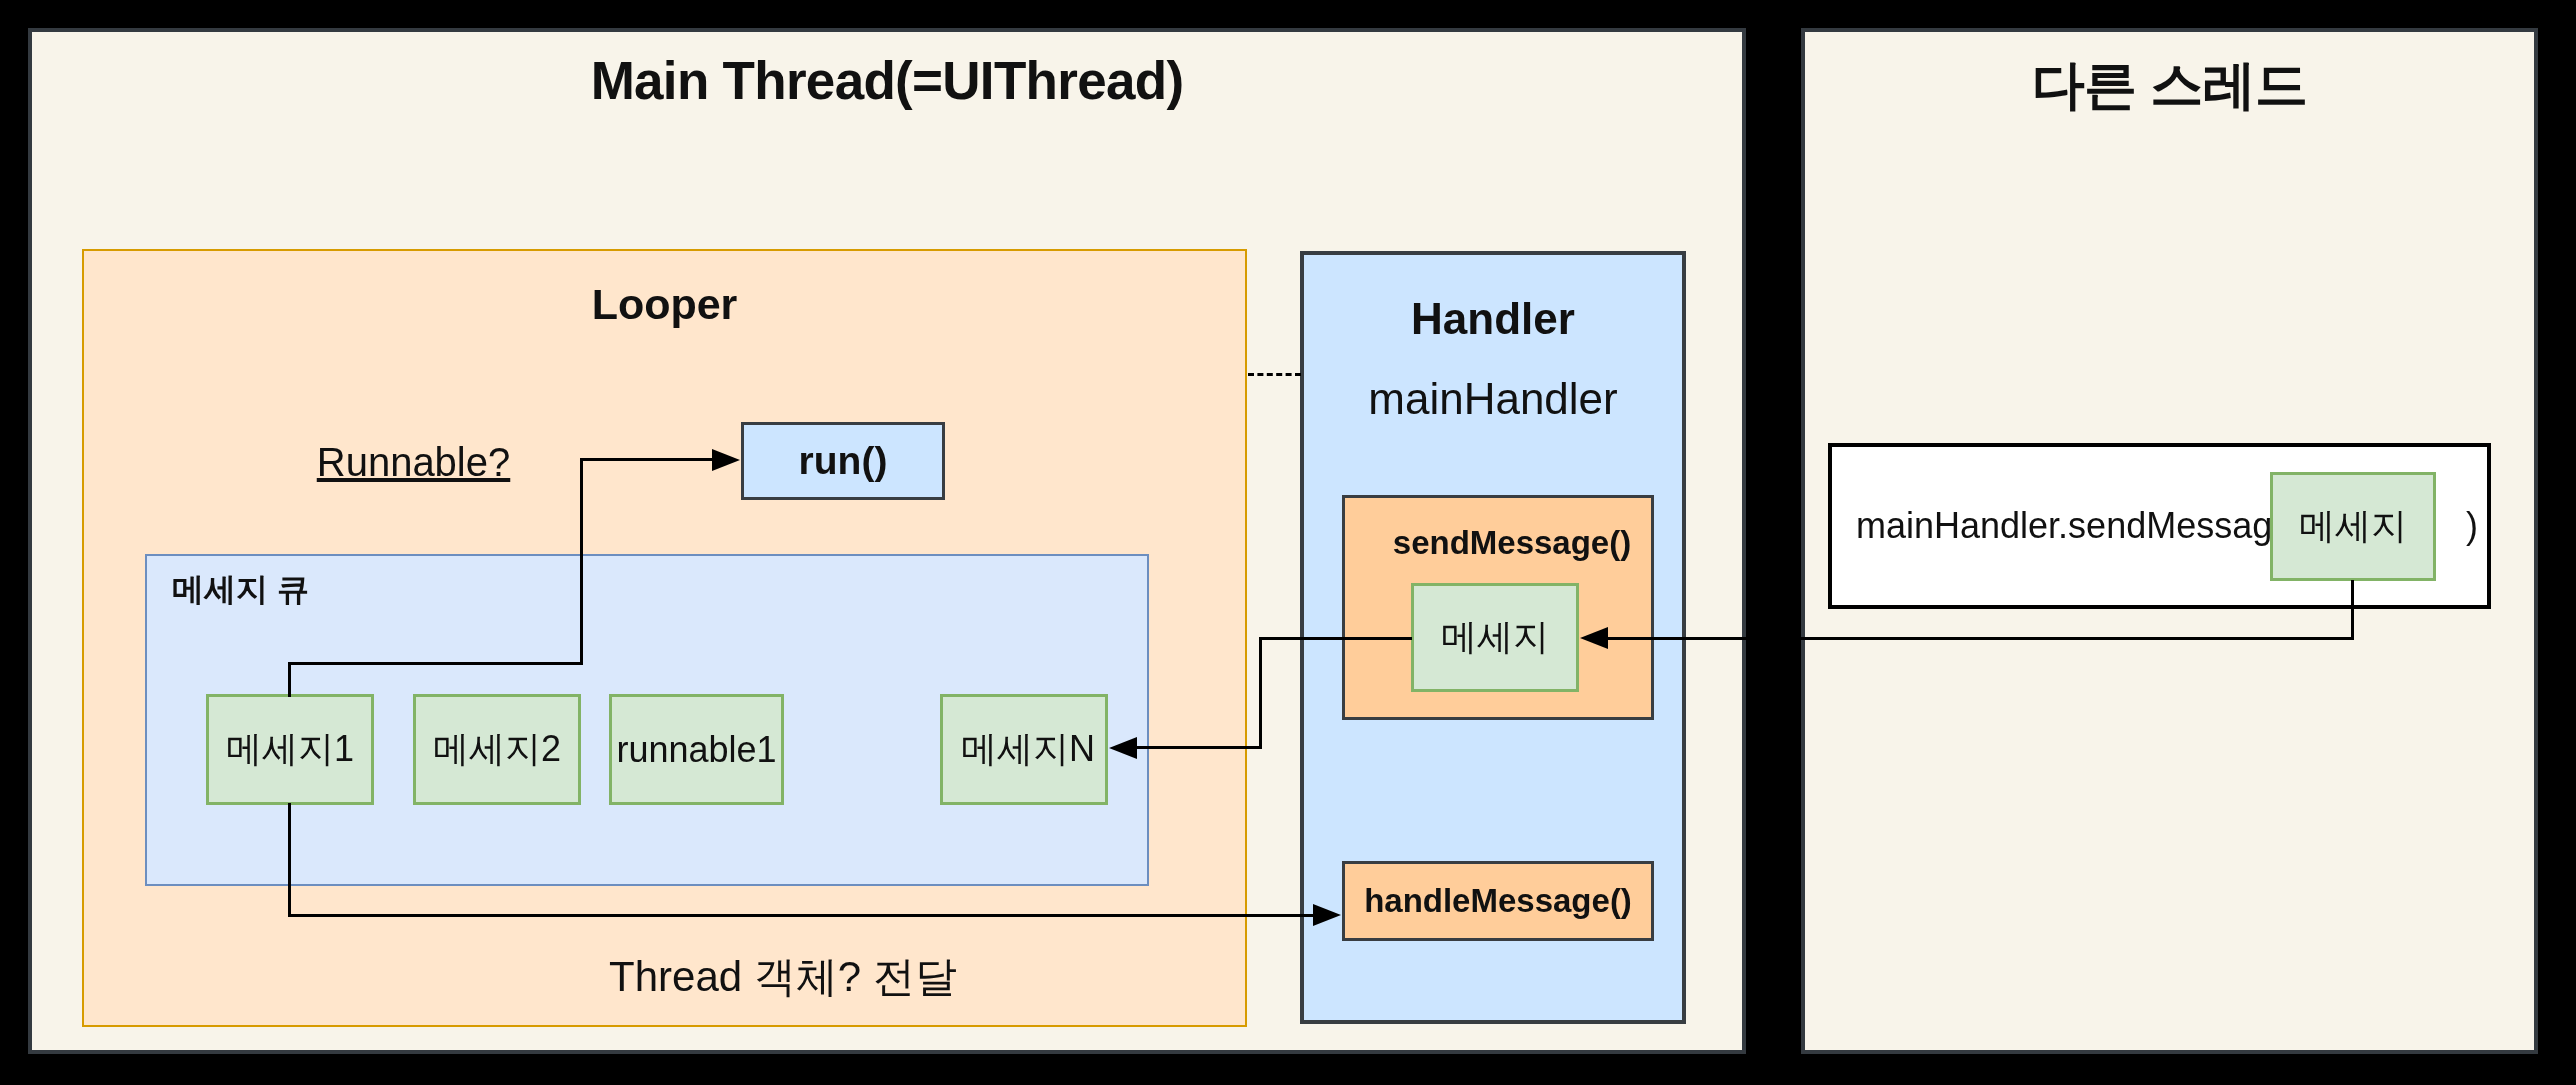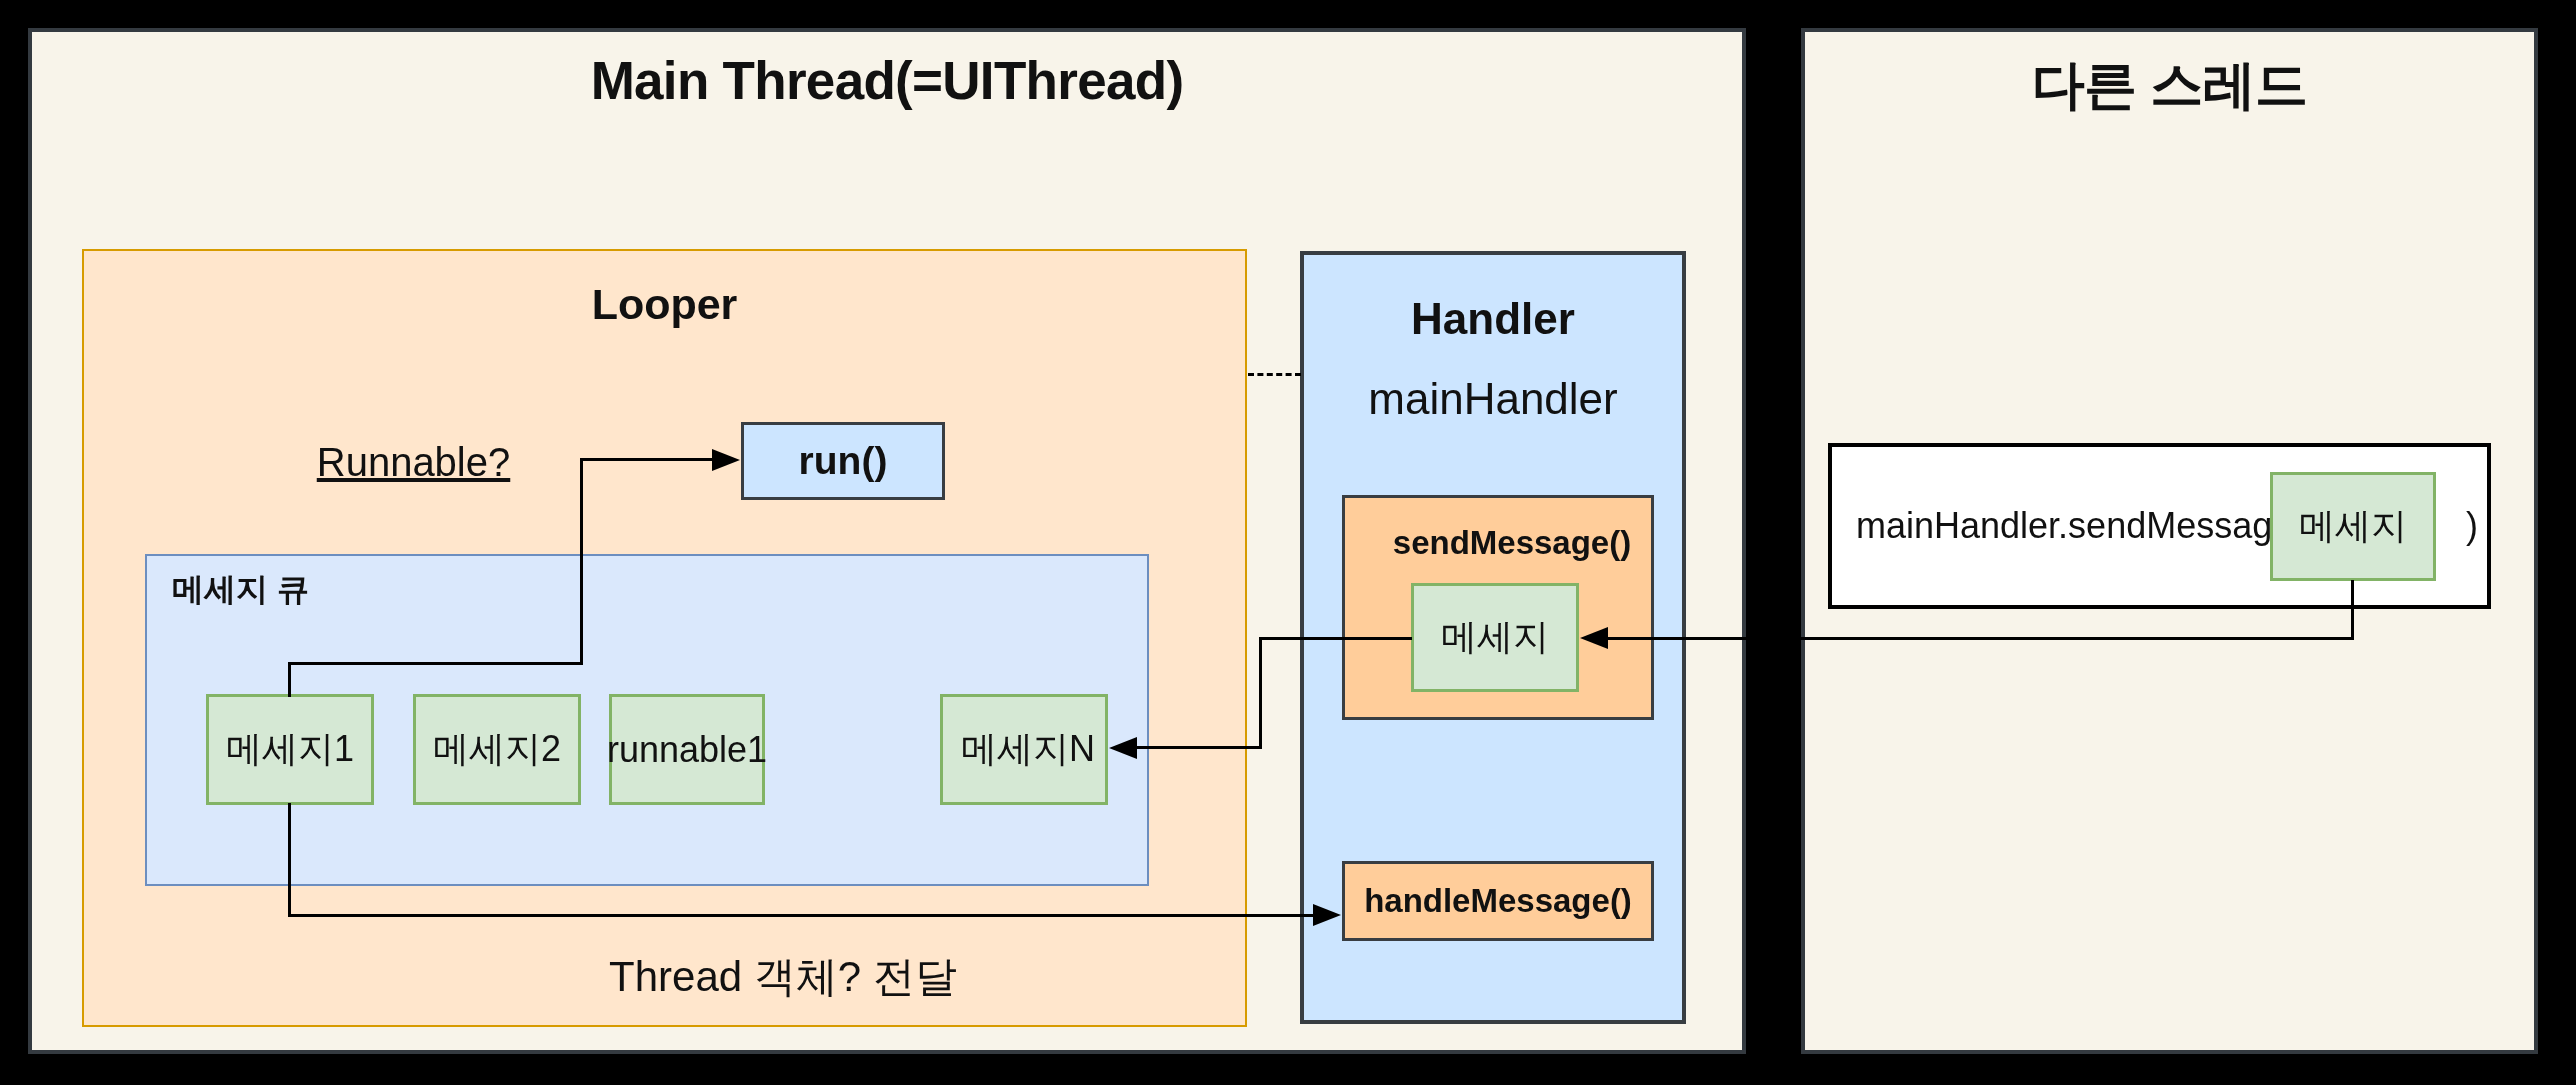--- a/index.html
+++ b/index.html
@@ -43,21 +43,21 @@
   <div class="abs center looper-title" style="left:82px;top:280px;width:1165px;">Looper</div>
   <div class="abs center runnable" style="left:275px;top:440px;width:277px;">Runnable?</div>
 
   <div class="abs runbox" style="left:741px;top:422px;width:204px;height:78px;">run()</div>
 
   <div class="abs queue" style="left:145px;top:554px;width:1004px;height:332px;"></div>
   <div class="abs queue-title" style="left:172px;top:568px;">메세지 큐</div>
 
   <div class="abs chip" style="left:206px;top:694px;width:168px;height:111px;">메세지1</div>
   <div class="abs chip" style="left:413px;top:694px;width:168px;height:111px;">메세지2</div>
-  <div class="abs chip" style="left:609px;top:694px;width:156px;height:111px;">runnable1</div>
+  <div class="abs chip" style="left:609px;top:694px;width:175px;height:111px;">runnable1</div>
   <div class="abs chip" style="left:940px;top:694px;width:168px;height:111px;padding-left:8px;">메세지N</div>
 
   <div class="abs center bottom-label" style="left:485px;top:949px;width:596px;">Thread 객체? 전달</div>
 
   <div class="abs handler" style="left:1300px;top:251px;width:386px;height:773px;"></div>
   <div class="abs center handler-title" style="left:1300px;top:294px;width:386px;">Handler</div>
   <div class="abs center handler-sub" style="left:1300px;top:374px;width:386px;">mainHandler</div>
 
   <div class="abs method" style="left:1342px;top:495px;width:312px;height:225px;"></div>
   <div class="abs center method-label" style="left:1342px;top:524px;width:312px;margin-left:14px;">sendMessage()</div>

